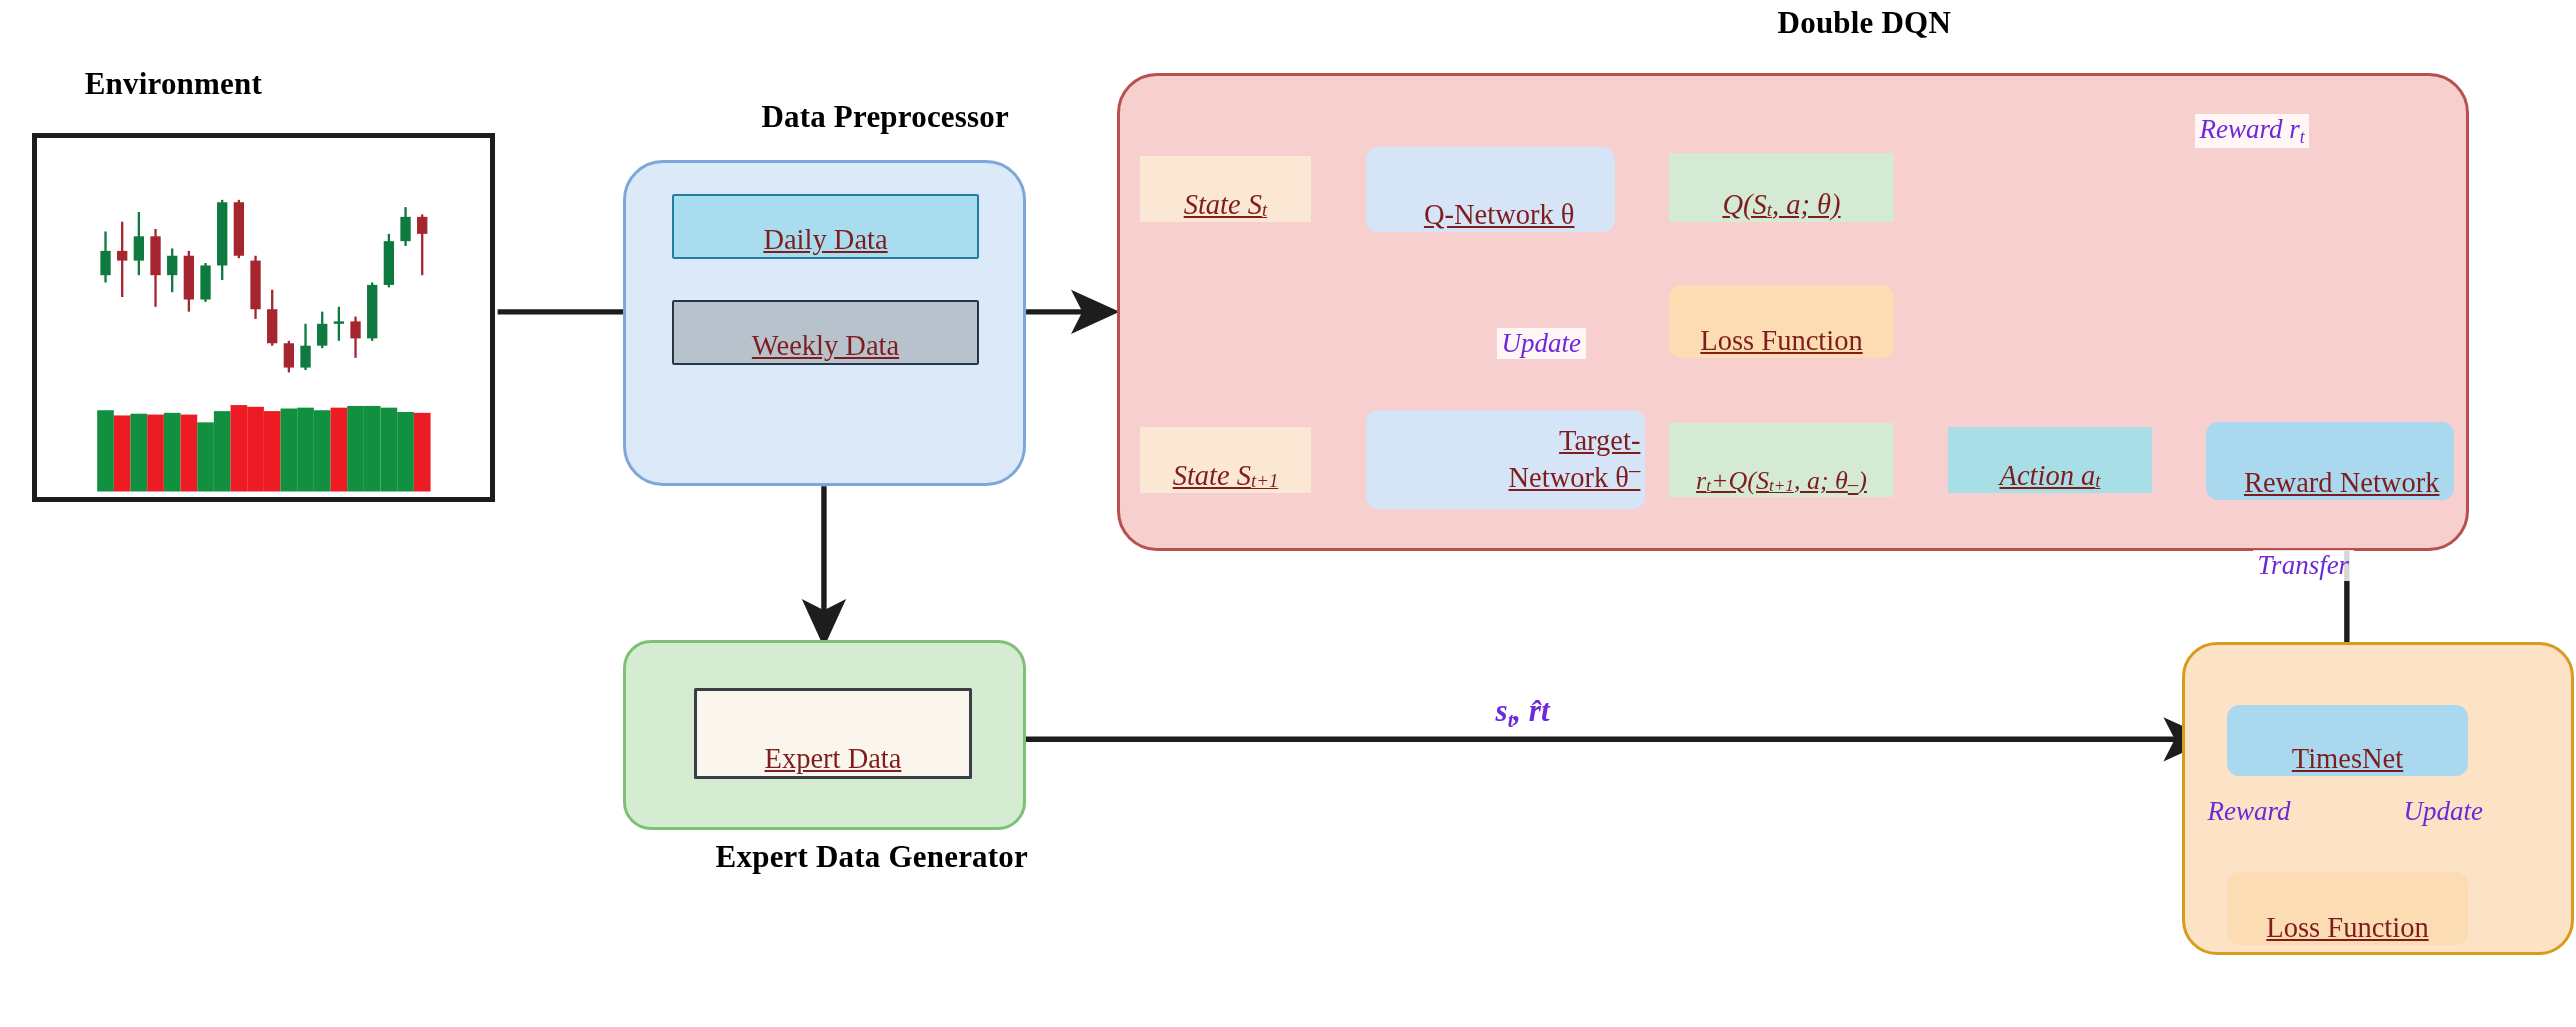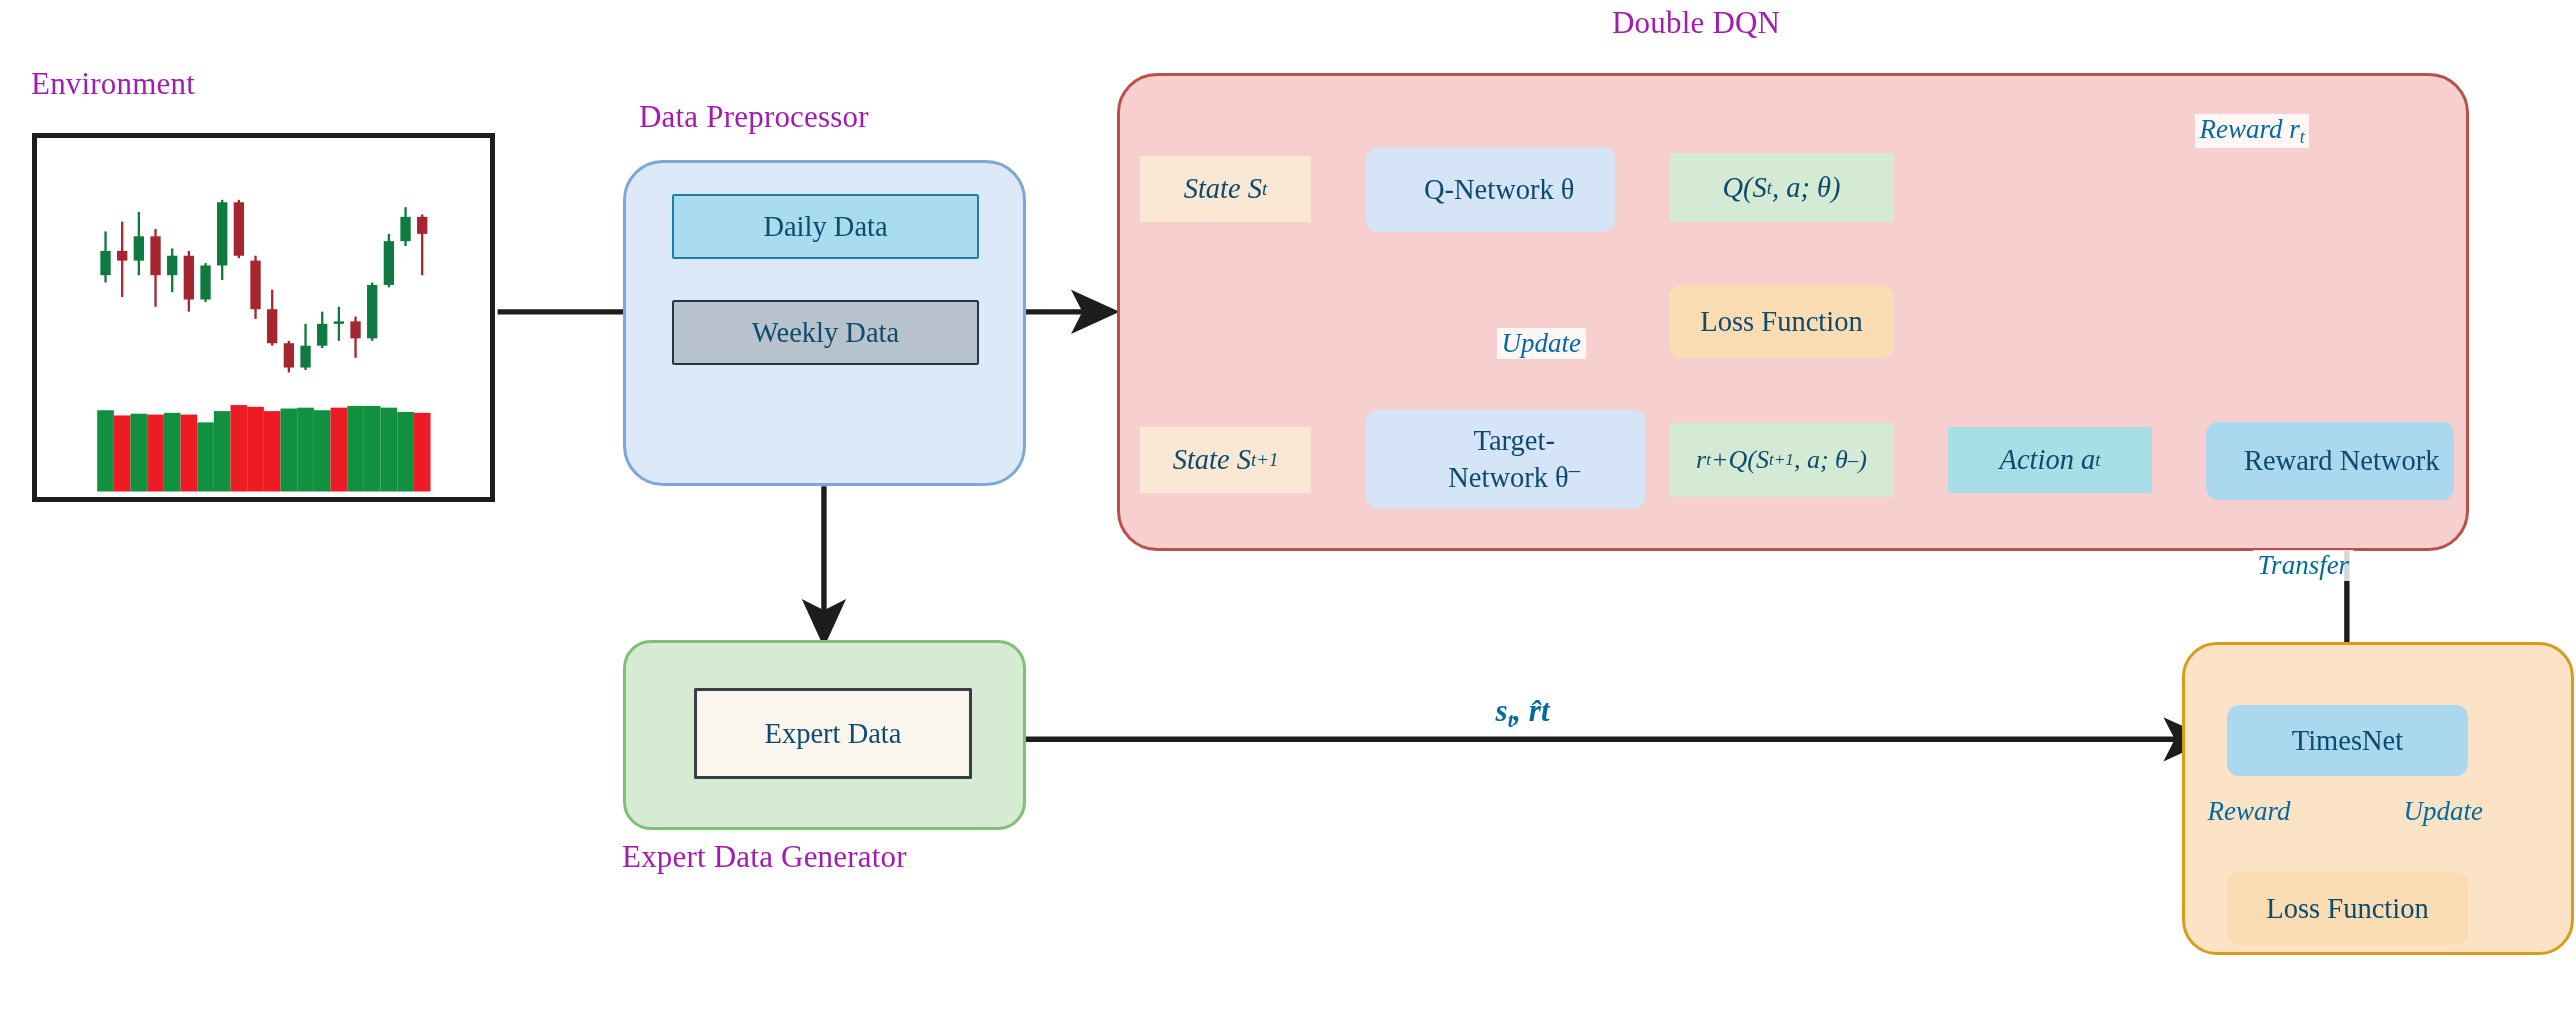--- a/index.html
+++ b/index.html
@@ -2,48 +2,48 @@
 <html style="font-size:12.3px"><head>
 <meta charset="utf-8">
 <style>
   html,body{margin:0;padding:0;background:#ffffff;}
   body{width:2576px;height:1028px;position:relative;overflow:hidden;
        font-family:"Liberation Serif","DejaVu Serif",serif;color:#2b2b2b;}
   .stage{position:absolute;left:0;top:0;width:2576px;height:1028px;}
   svg.wires{position:absolute;left:0;top:0;width:2576px;height:1028px;pointer-events:none;}
 
   
-  .sec-title{position:absolute;font-weight:normal;font-size:31px;letter-spacing:0.2px;
-             white-space:nowrap;text-align:left;color:#a21caf;}
+  .sec-title{position:absolute;font-weight:bold;font-size:31px;letter-spacing:0.2px;
+             white-space:nowrap;text-align:right;color:#000000;}
 
   
   .panel{position:absolute;box-sizing:border-box;}
   .panel-dqn{background:#f7cfce;border:3.9px solid #b9504c;border-radius:40px;}
   .panel-prep{background:#dce9f9;border:3.9px solid #7da7d9;border-radius:40px;}
   .panel-expert{background:#d6ecd2;border:3.9px solid #7fc077;border-radius:28px;padding-left:24px;}
   .panel-times{background:#fce3c6;border:3.9px solid #d99b1c;border-radius:35px;}
 
   
-  .node{position:absolute;box-sizing:border-box;display:flex;align-items:center;
+  .node{position:absolute;box-sizing:border-box;display:flex;align-items:flex-end;
         justify-content:center;text-align:center;line-height:1.12;
-        font-size:28.5px;color:#0c4a6e;padding:1.5px 4.6px;}
+        font-size:28.5px;color:#7f1d1d;padding:1.5px 4.6px;text-decoration:underline;}
   .n-state   {background:#fae8d4;border-radius:0;font-style:italic;}
   .n-qnet    {background:#d6e4f7;border-radius:12.3px;padding-left:22px;}
   .n-green   {background:#d5ead5;border-radius:0;font-style:italic;}
   .n-loss    {background:#fbdcb3;border-radius:12.3px;}
   .n-action  {background:#a8dfe6;border-radius:0;font-style:italic;}
   .n-rewnet  {background:#a9d8ef;border-radius:12.3px;}
   .n-timesnet{background:#a9d8ef;border-radius:12.3px;}
   .n-loss2   {background:#fbdcb3;border-radius:12.3px;}
   .n-daily   {background:#aadcef;border:2.3px solid #1f7ea1;border-radius:2.3px;}
   .n-weekly  {background:#b8c2cc;border:2.3px solid #22364a;border-radius:2.3px;}
   .n-expdata {background:#faf6ed;border:3.9px solid #3a3f45;border-radius:1.5px;}
 
   
-  .elabel{position:absolute;font-style:italic;font-size:27px;color:#0369a1;
+  .elabel{position:absolute;font-style:italic;font-size:27px;color:#6d28d9;
           white-space:nowrap;background:rgba(255,255,255,.82);padding:0 4.6px;}
   .elabel.bold{font-weight:bold;font-style:italic;background:transparent;}
 
   
   .env-box{position:absolute;background:#ffffff;border:5.4px solid #1d1d1d;box-sizing:border-box;}
   sub{font-size:.66em;vertical-align:-.28em;}
   .sup-minus{font-size:.8em;vertical-align:.42em;}
 </style>
 </head>
 <body>

